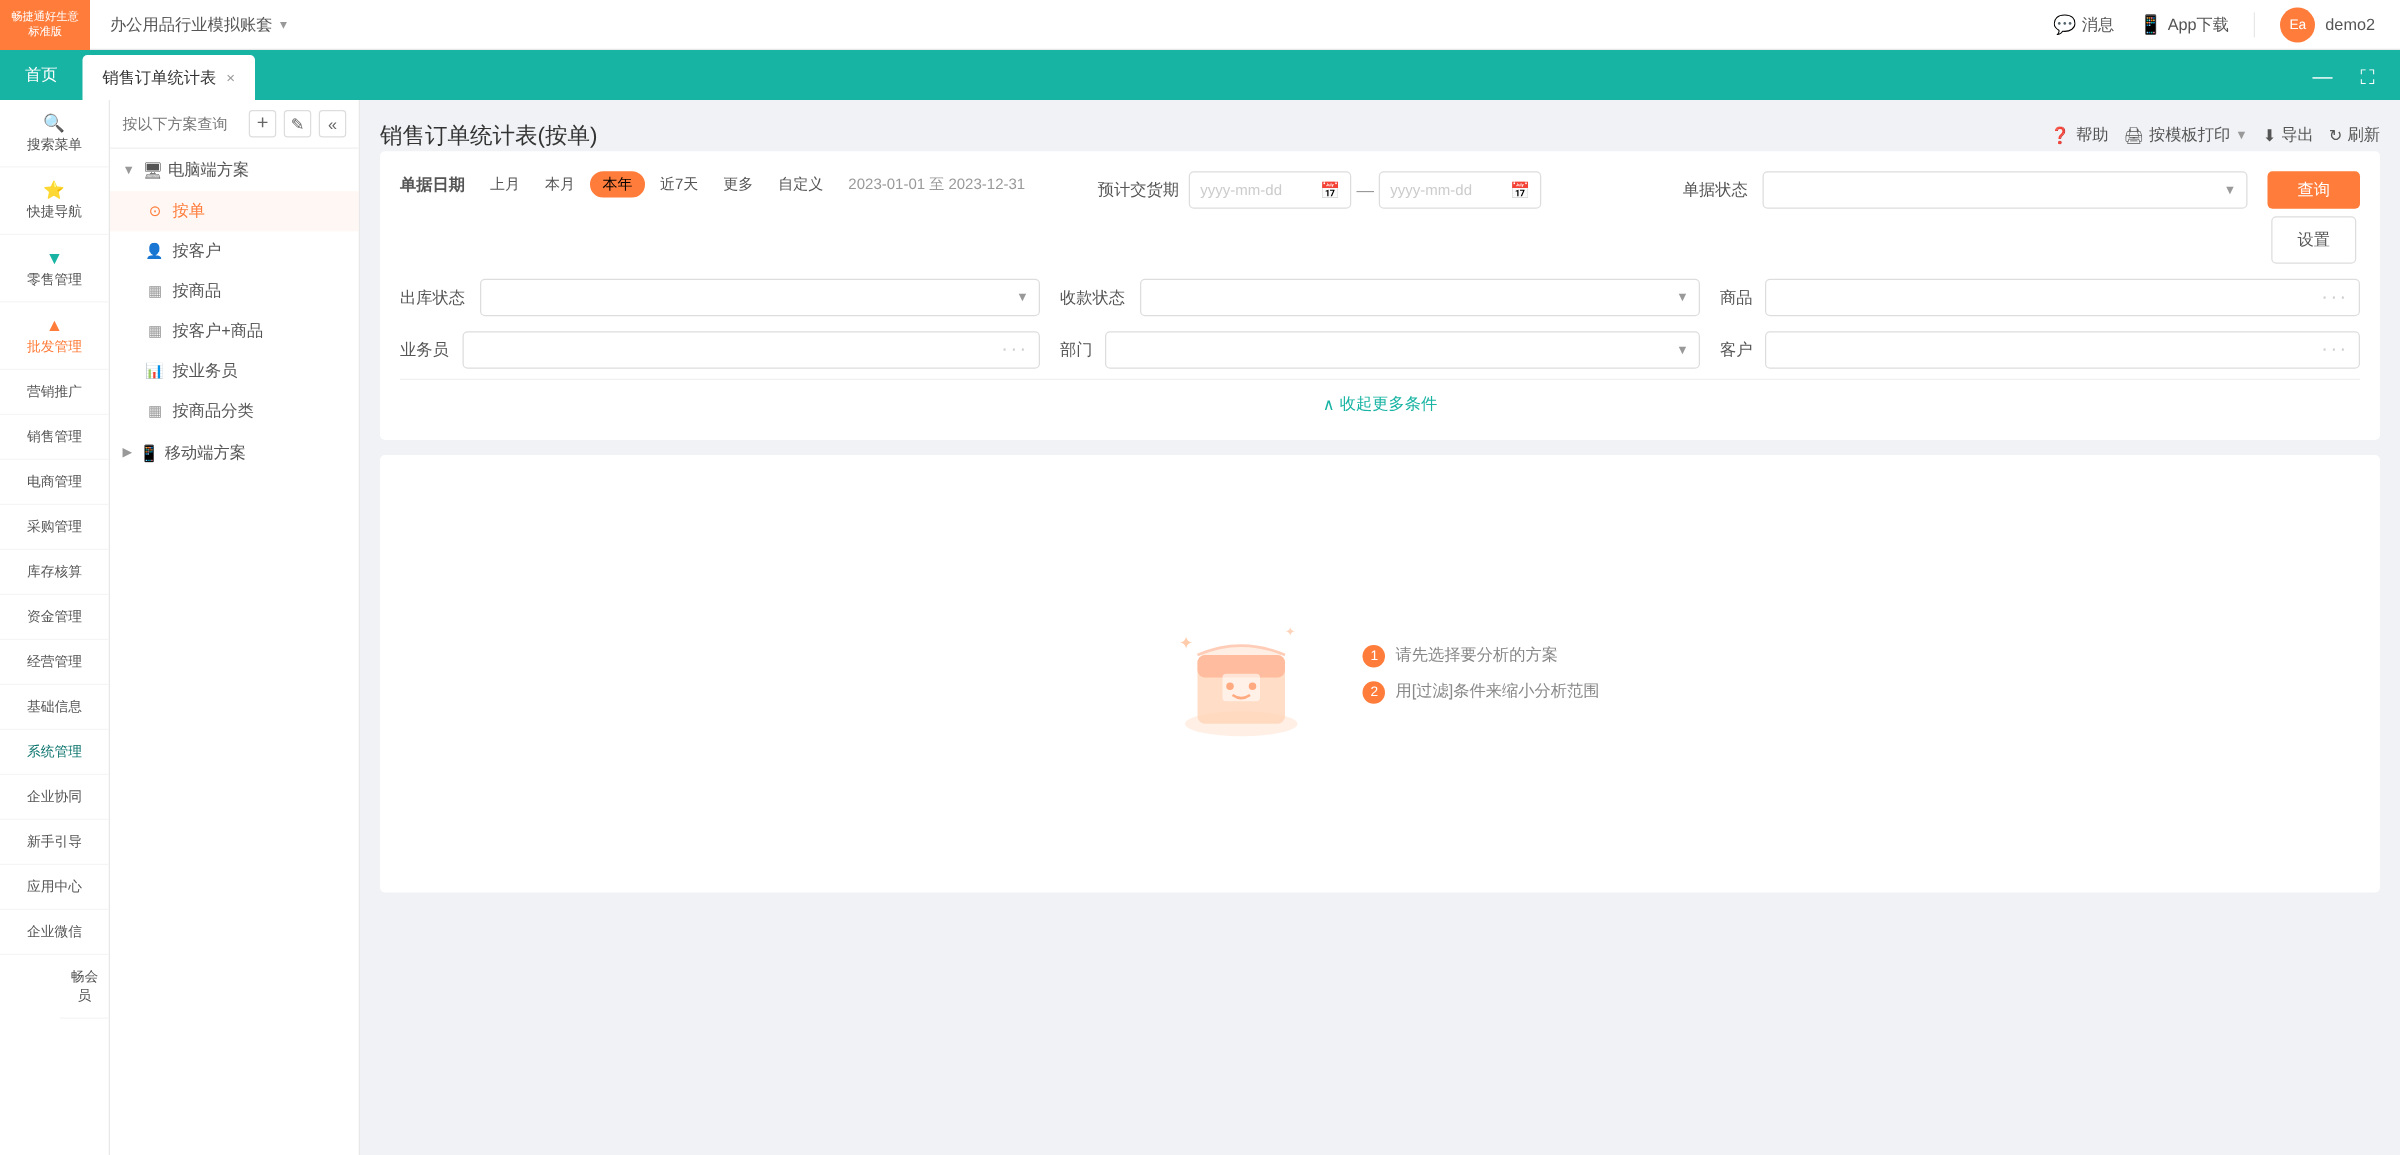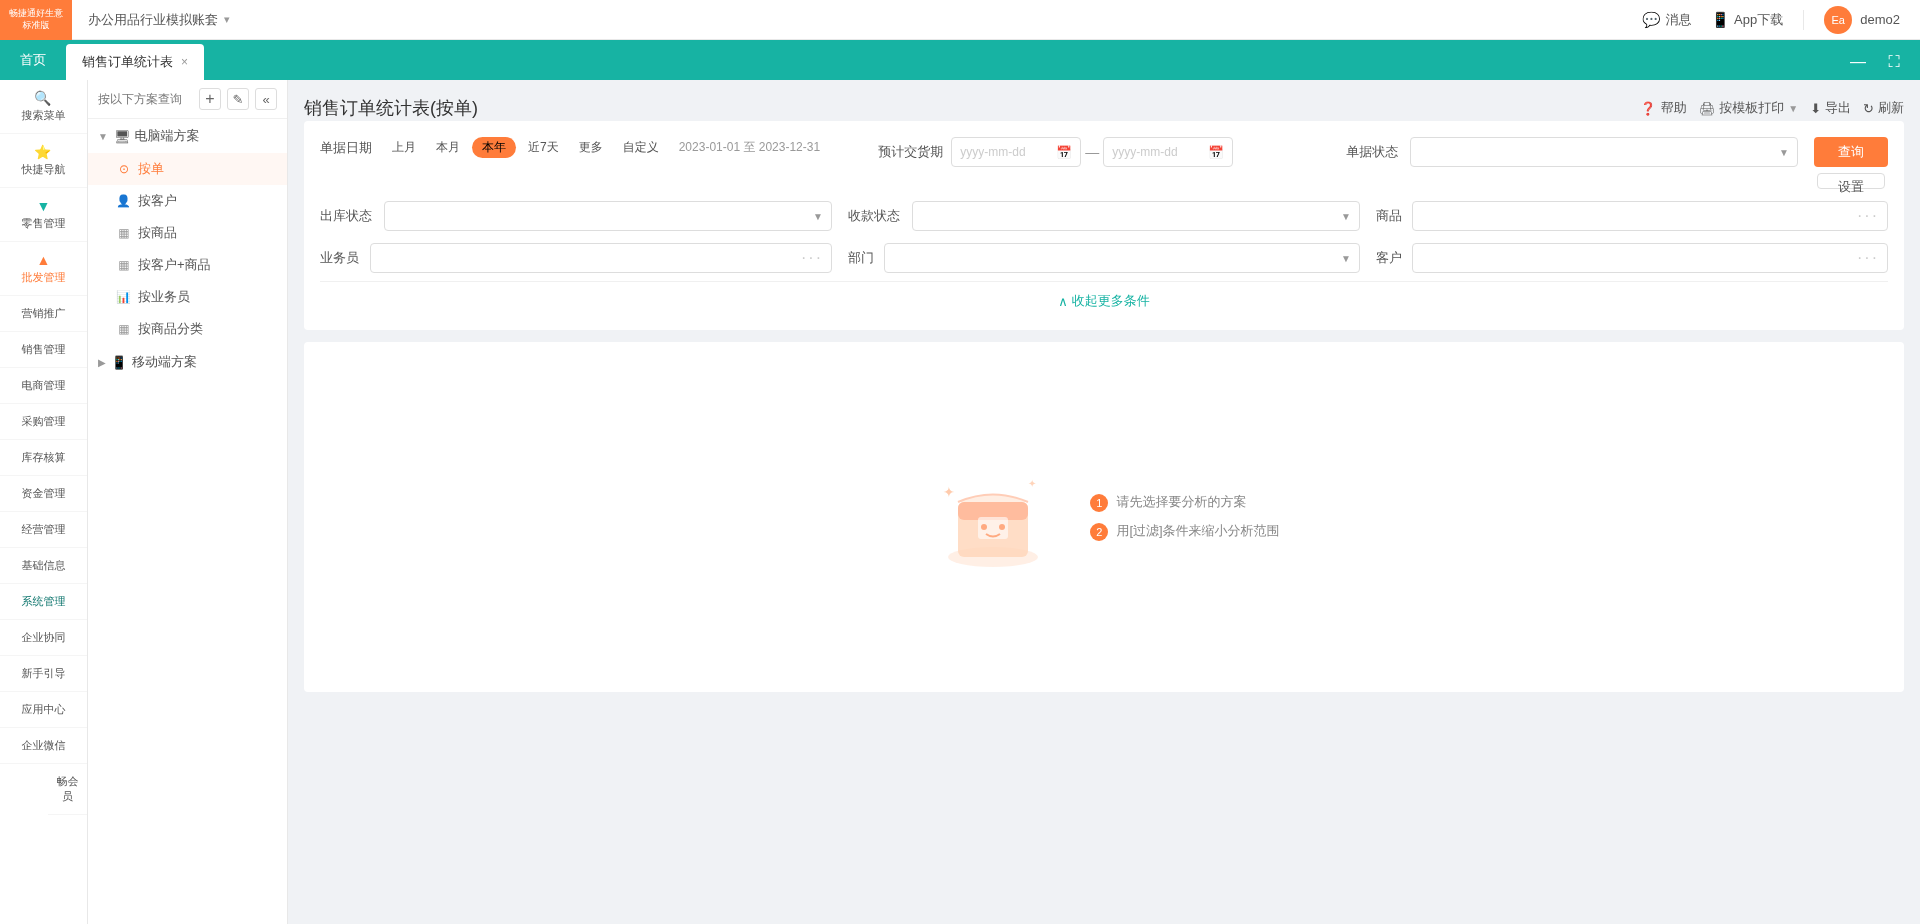--- a/index.html
+++ b/index.html
@@ -196,21 +196,21 @@
             <span>刷新</span>
           </div>
         </div>
       </div>
 
       <div style="background:#fff; border-radius:4px; padding:16px; margin-bottom:12px;">
 
         <div style="display:flex; align-items:flex-start; gap:16px; margin-bottom:12px;">
 
           <div style="display:flex; align-items:center; flex:1.2;">
-            <span style="font-size:13px; color:#555; white-space:nowrap; margin-right:8px; min-width:56px;">单据日期</span>
+            <span style="font-size:13px; color:#555; white-space:nowrap; margin-right:8px; min-width:56px;font-weight:bold;">单据日期</span>
             <div style="display:flex; align-items:center; gap:4px; flex-wrap:nowrap;">
               <span style="padding:2px 8px; font-size:12px; border-radius:3px; cursor:pointer; color:#555;">上月</span>
               <span style="padding:2px 8px; font-size:12px; border-radius:3px; cursor:pointer; color:#555;">本月</span>
               <span style="padding:2px 10px; font-size:12px; border-radius:12px; cursor:pointer; color:#000000; background:#ff7c3a;">本年</span>
               <span style="padding:2px 8px; font-size:12px; border-radius:3px; cursor:pointer; color:#555;">近7天</span>
               <span style="padding:2px 8px; font-size:12px; border-radius:3px; cursor:pointer; color:#555;">更多</span>
               <span style="padding:2px 8px; font-size:12px; border-radius:3px; cursor:pointer; color:#555;">自定义</span>
               <span style="font-size:12px; color:#999; margin-left:8px; white-space:nowrap;">2023-01-01 至 2023-12-31</span>
             </div>
           </div>
@@ -230,21 +230,21 @@
 
           <div style="display:flex; align-items:center; flex:1;">
             <span style="font-size:13px; color:#555; white-space:nowrap; margin-right:8px; min-width:56px;">单据状态</span>
             <div style="flex:1; border:1px solid #ddd; border-radius:4px; height:30px; padding:0 8px; display:flex; align-items:center; justify-content:flex-end; cursor:pointer; background:#fff;">
               <span style="color:#999; font-size:10px;">▼</span>
             </div>
           </div>
 
           <div style="display:flex; flex-direction:column; align-items:center; gap:6px; flex-shrink:0;">
             <button style="background:#ff7c3a; color:#fff; border:none; border-radius:4px; padding:4px 24px; font-size:13px; cursor:pointer; height:30px; white-space:nowrap;">查询</button>
-            <button style="background:#fff; color:#555; border:1px solid #ddd; border-radius:4px; padding:4px 20px; font-size:13px; cursor:pointer; height:16px; white-space:nowrap;">设置</button>
+            <button style="background:#fff; color:#555; border:1px solid #ddd; border-radius:4px; padding:4px 20px; font-size:13px; cursor:pointer; height:38px; white-space:nowrap;">设置</button>
           </div>
         </div>
 
         <div style="display:grid; grid-template-columns:1fr 1fr 1fr; gap:16px; margin-bottom:12px; align-items:center;">
           <div style="display:flex; align-items:center;">
             <span style="font-size:13px; color:#555; white-space:nowrap; margin-right:8px; min-width:56px;">出库状态</span>
             <div style="flex:1; border:1px solid #ddd; border-radius:4px; height:30px; padding:0 8px; display:flex; align-items:center; justify-content:flex-end; cursor:pointer; background:#fff;">
               <span style="color:#999; font-size:10px;">▼</span>
             </div>
           </div>

